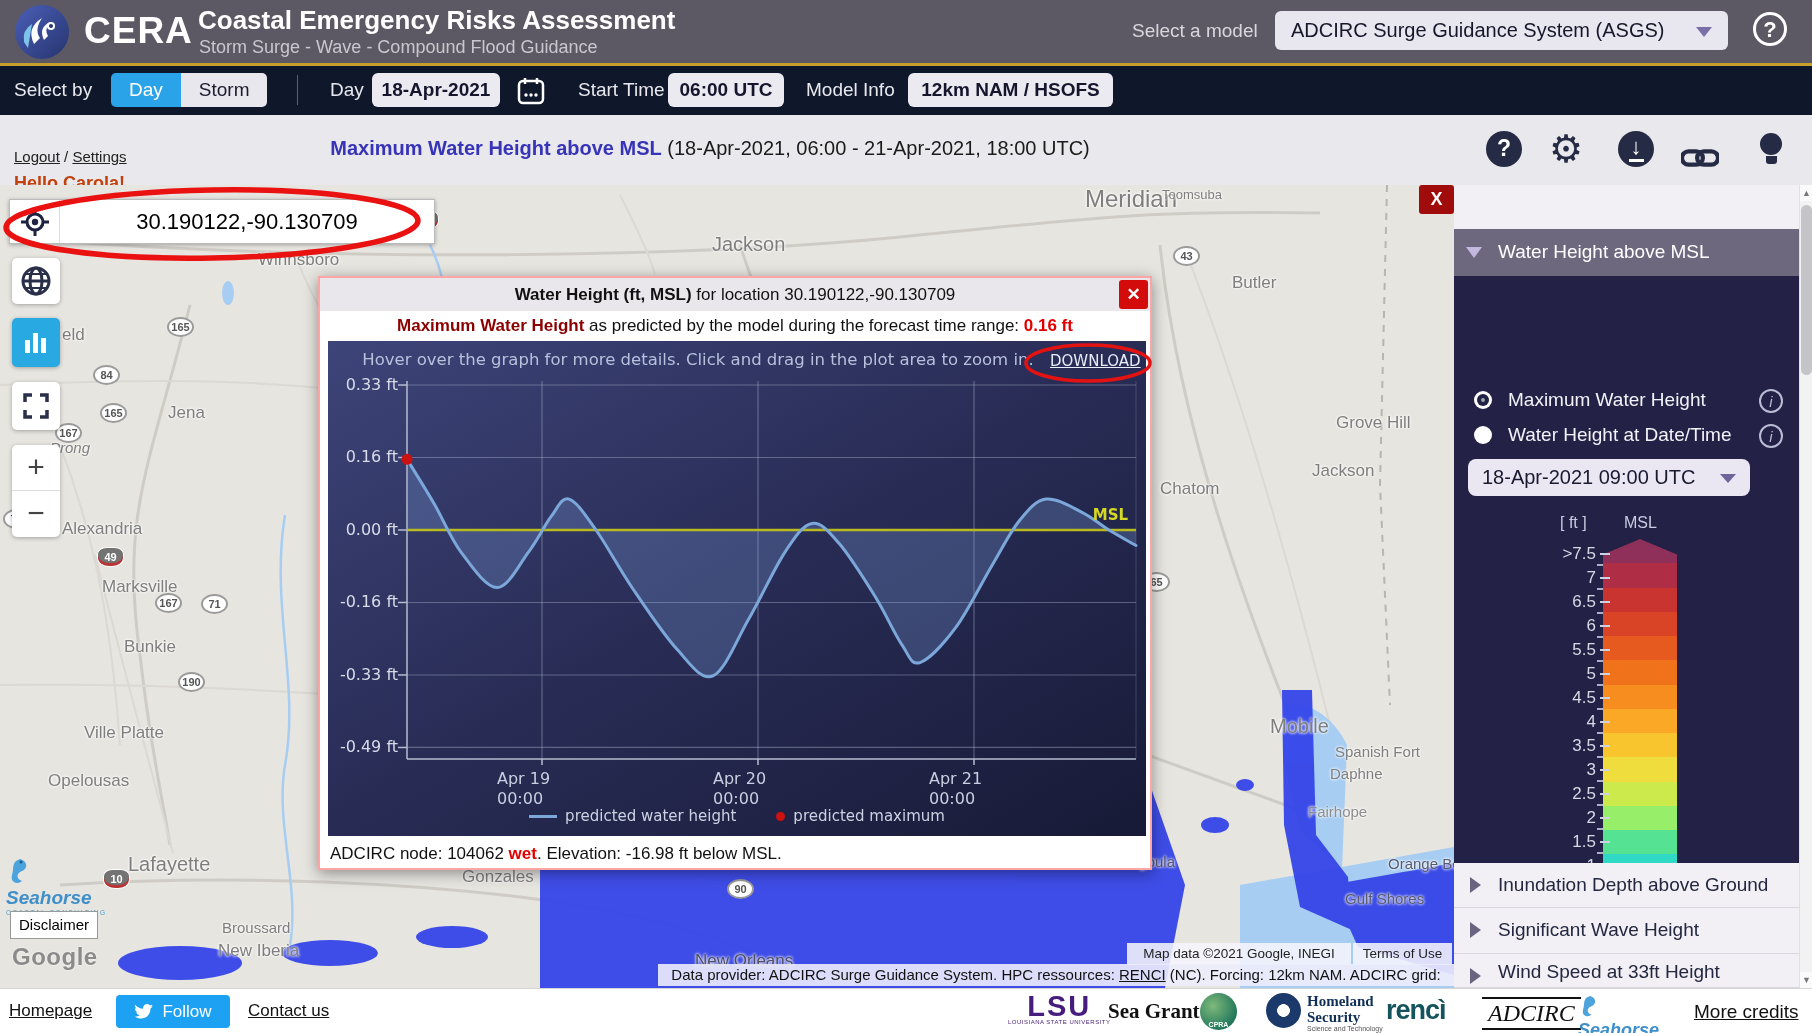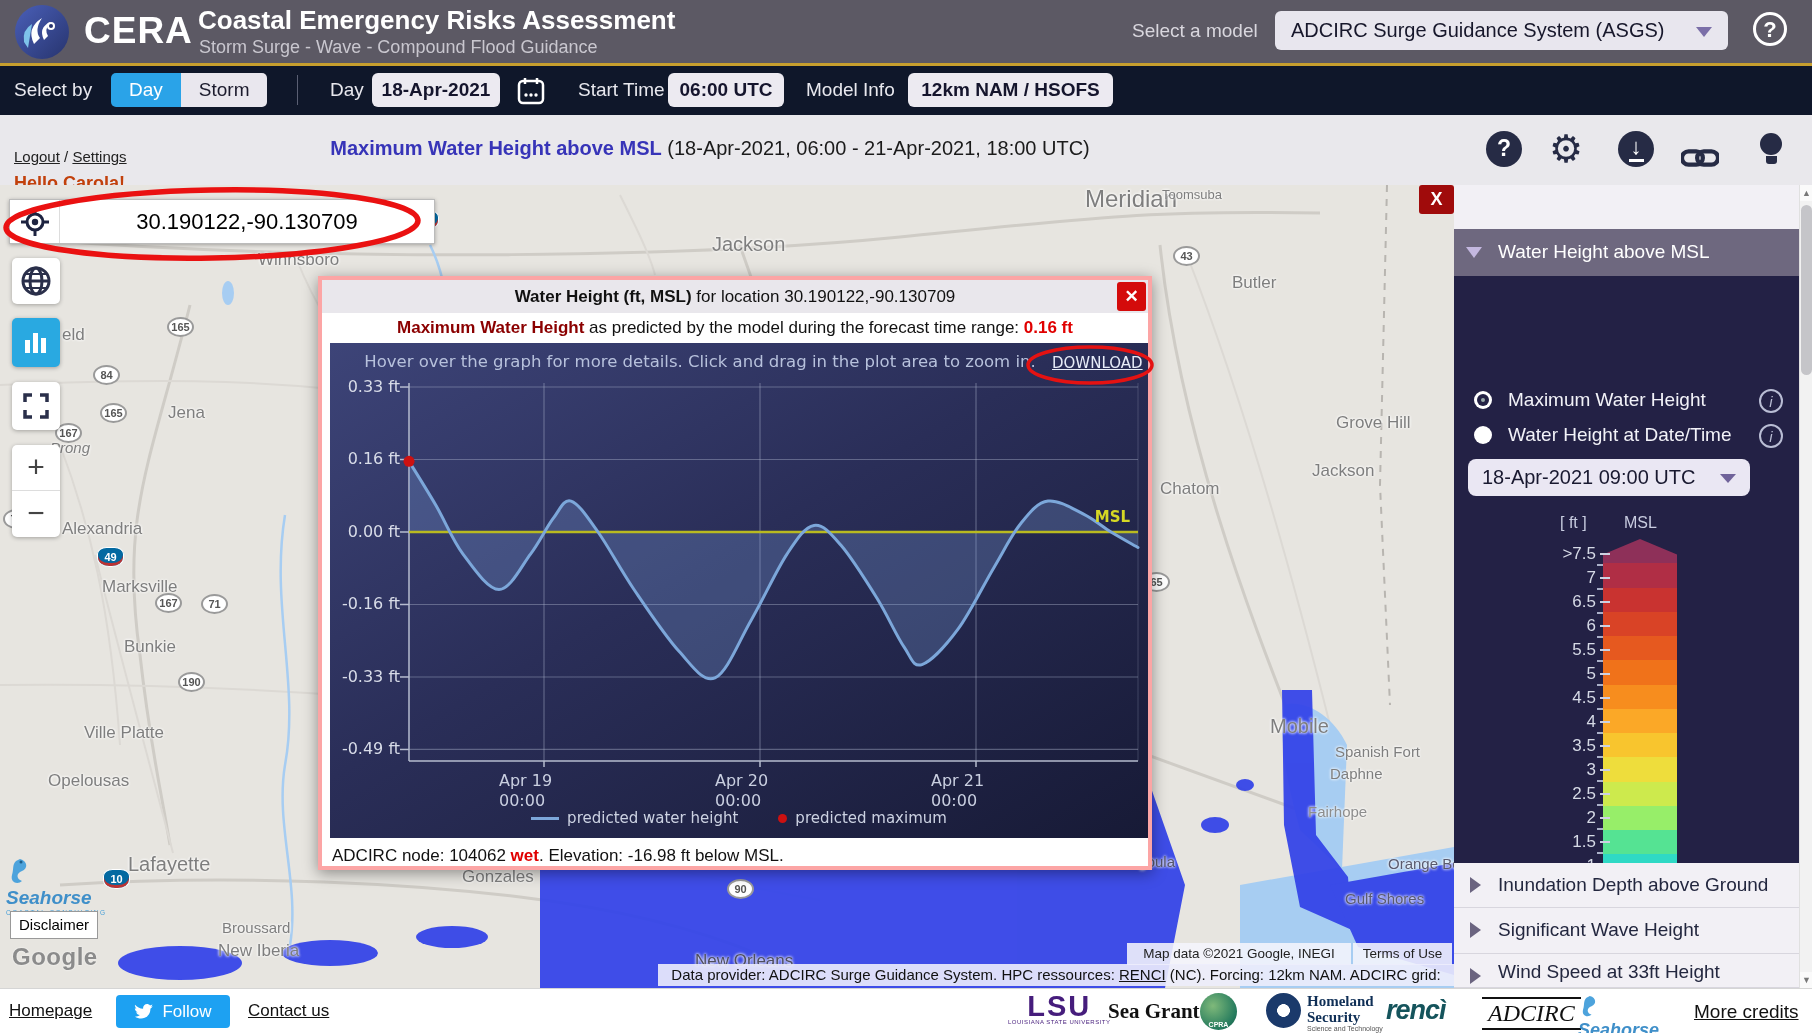--- a/index.html
+++ b/index.html
@@ -33,21 +33,21 @@
   #session span { text-decoration:underline; cursor:pointer; }
   #view-title { position:absolute; left:0; top:22px; width:1420px; text-align:center; font-size:20px; color:#1b1b1b; }
   #view-title b { color:#3734b8; }
   .ib-icon { position:absolute; top:16px; width:38px; height:38px; cursor:pointer; color:#262b45; }
   .circ { width:36px; height:36px; background:#262b45; border-radius:50%; color:#fff; text-align:center; font-weight:bold; }
 
   
   #map { position:absolute; left:0; top:185px; width:1454px; height:803px; background:#e7e5e0; overflow:hidden; }
   .map-label { position:absolute; color:#7e7e7e; text-shadow:0 0 3px #fff,0 0 3px #fff; white-space:nowrap; }
   .shield { position:absolute; width:27px; height:20px; background:#fff; border:2px solid #9a9a9a; border-radius:50%; font-size:11px; color:#555; text-align:center; line-height:16px; font-weight:bold; text-shadow:none; }
-  .shield.int { background:#0369a1; border:1px solid #fff; border-radius:35% 35% 45% 45%; color:#fff; line-height:18px; box-shadow:0 -3px 0 #b33 inset; }
+  .shield.int { background:#737373; border:1px solid #fff; border-radius:35% 35% 45% 45%; color:#fff; line-height:18px; box-shadow:0 -3px 0 #b33 inset; }
   #banner { position:absolute; left:393px; top:-1px; width:666px; height:26px; background:#5aad68; color:#fff; font-size:16px; text-align:center; line-height:26px; }
   #map-close { position:absolute; left:1419px; top:0px; width:35px; height:29px; background:#a00b0b; border-radius:3px; color:#fff; font-weight:bold; font-size:18px; text-align:center; line-height:29px; cursor:pointer; }
   #coordbox { position:absolute; left:9px; top:14px; width:426px; height:45px; background:#fff; border:1px solid #bbb; box-shadow:0 1px 4px rgba(0,0,0,.3); display:flex; }
   #coord-icon { width:50px; height:43px; border-right:1px solid #ddd; display:flex; align-items:center; justify-content:center; cursor:pointer; }
   #coord-text { flex:1; font-size:22px; color:#000; text-align:center; line-height:43px; }
   .mapbtn { position:absolute; left:12px; width:48px; background:#fff; border-radius:5px; box-shadow:0 1px 4px rgba(0,0,0,.3); display:flex; align-items:center; justify-content:center; cursor:pointer; }
   #btn-chart { background:#29a9e1; }
   #zoombox { position:absolute; left:12px; top:260px; width:48px; height:92px; background:#fff; border-radius:5px; box-shadow:0 1px 4px rgba(0,0,0,.3); }
   #zoombox .z { height:46px; font-size:30px; color:#444; text-align:center; line-height:44px; cursor:pointer; }
   #zoombox .z:first-child { border-bottom:1px solid #ddd; }
@@ -55,21 +55,21 @@
   .sh-name { color:#3f8fc9; font-weight:bold; font-style:italic; font-size:19px; }
   .sh-sub { color:#49a0d8; font-size:6.5px; letter-spacing:1.5px; }
   #disclaimer { position:absolute; left:10px; top:726px; width:88px; height:28px; background:#fff; border:1px solid #999; font-size:15px; text-align:center; line-height:26px; cursor:pointer; }
   #googlelogo { position:absolute; left:12px; top:758px; font-size:24px; color:#8b8b8b; font-weight:600; letter-spacing:.5px; text-shadow:0 0 2px #fff; }
   #attrib1 { position:absolute; left:1127px; top:758px; width:224px; height:22px; background:rgba(245,245,252,.88); font-size:13.5px; color:#222; text-align:center; line-height:22px; }
   #attrib2 { position:absolute; left:1353px; top:758px; width:99px; height:22px; background:rgba(245,245,252,.88); font-size:13.5px; color:#222; text-align:center; line-height:22px; cursor:pointer; }
   #provider { position:absolute; left:658px; top:779px; width:796px; height:22px; background:rgba(237,237,252,.9); font-size:15px; color:#111; text-align:center; line-height:22px; }
   #provider span.lnk { text-decoration:underline; cursor:pointer; }
 
   
-  #popup { position:absolute; left:318px; top:276px; width:834px; height:594px; background:#fff; border:4px solid #fca5a5; box-shadow:0 3px 14px rgba(0,0,0,.4); }
+  #popup { position:absolute; left:318px; top:276px; width:834px; height:594px; background:#fff; border:2px solid #fca5a5; box-shadow:0 3px 14px rgba(0,0,0,.4); }
   #popup-header { position:absolute; left:0; top:0; width:100%; height:33px; background:#e9e7ec; font-size:17px; color:#111; text-align:center; line-height:33px; }
   #popup-close { position:absolute; right:2px; top:2px; width:29px; height:29px; background:#d40b0b; border-radius:3px; color:#fff; font-size:17px; font-weight:bold; text-align:center; line-height:29px; cursor:pointer; }
   #popup-sub { position:absolute; left:0; top:33px; width:100%; height:30px; font-size:17px; color:#111; text-align:center; line-height:30px; }
   #popup-sub .maxlbl { color:#8b0000; font-weight:bold; }
   #popup-sub .maxval { color:#e00000; font-weight:bold; }
   #chart { position:absolute; left:8px; top:63px; width:818px; height:495px; background:linear-gradient(150deg,#3d4478 0%,#2a2e58 45%,#171a36 100%); font-family:"DejaVu Sans",sans-serif; }
   #chart-hint { position:absolute; left:0; top:9px; width:740px; text-align:center; font-size:16.5px; color:#b7c1dc; }
   #download { position:absolute; left:722px; top:11px; font-size:15px; color:#e8edf8; text-decoration:underline; cursor:pointer; }
   .ylab { position:absolute; left:0; width:70px; text-align:right; font-size:16px; color:#d8dce8; height:20px; line-height:20px; }
   .xlab { position:absolute; width:90px; top:428px; text-align:left; font-size:16px; color:#c9cfe0; line-height:20px; }
@@ -117,21 +117,21 @@
   #follow-btn { position:absolute; left:116px; top:6px; width:114px; height:33px; background:#1da1f2; border-radius:4px; color:#fff; font-size:17px; cursor:pointer; display:flex; align-items:center; justify-content:center; gap:8px; }
   #lsu { position:absolute; left:1008px; top:4px; color:#461d7c; text-align:center; cursor:pointer; }
   #lsu .big { font-size:29px; font-weight:bold; letter-spacing:2px; line-height:26px; }
   #lsu .small { font-size:6px; letter-spacing:.5px; }
   #seagrant { position:absolute; left:1108px; top:10px; font-family:"Liberation Serif",serif; font-weight:bold; font-size:21px; color:#111; cursor:pointer; }
   #cpra { position:absolute; left:1200px; top:4px; width:37px; height:37px; border-radius:50%; background:radial-gradient(circle at 35% 35%,#7fb97a,#247a5d 70%,#174f3c); color:#fff; font-size:7px; text-align:center; line-height:64px; font-weight:bold; cursor:pointer; }
   #dhs { position:absolute; left:1266px; top:4px; display:flex; gap:6px; cursor:pointer; }
   #dhs .seal { width:35px; height:35px; border-radius:50%; background:radial-gradient(circle,#fff 28%,#1b3a6b 30%); border:2px solid #1b3a6b; }
   #dhs .t1 { font-family:"Liberation Serif",serif; font-weight:bold; font-size:15px; color:#0f2f56; line-height:16px; }
   #dhs .t2 { font-size:7px; color:#555; }
-  #renci { position:absolute; left:1386px; top:6px; font-size:27px; font-weight:bold; color:#15545c; letter-spacing:-1px; cursor:pointer;font-style:italic; }
+  #renci { position:absolute; left:1386px; top:6px; font-size:27px; font-weight:bold; color:#15545c; letter-spacing:-1px; cursor:pointer; }
   #adcirc-logo { position:absolute; left:1482px; top:8px; font-family:"Liberation Serif",serif; font-style:italic; font-size:24px; color:#111; border-top:2px solid #111; border-bottom:2px solid #111; padding:1px 6px; cursor:pointer; }
   #seahorse-foot { position:absolute; left:1578px; top:5px; cursor:pointer; }
 </style>
 </head>
 <body>
 
 <div id="header">
   <svg id="logo" viewBox="0 0 56 56">
     <defs>
         <linearGradient id="lg" x1="0" y1="0" x2="1" y2="1">

